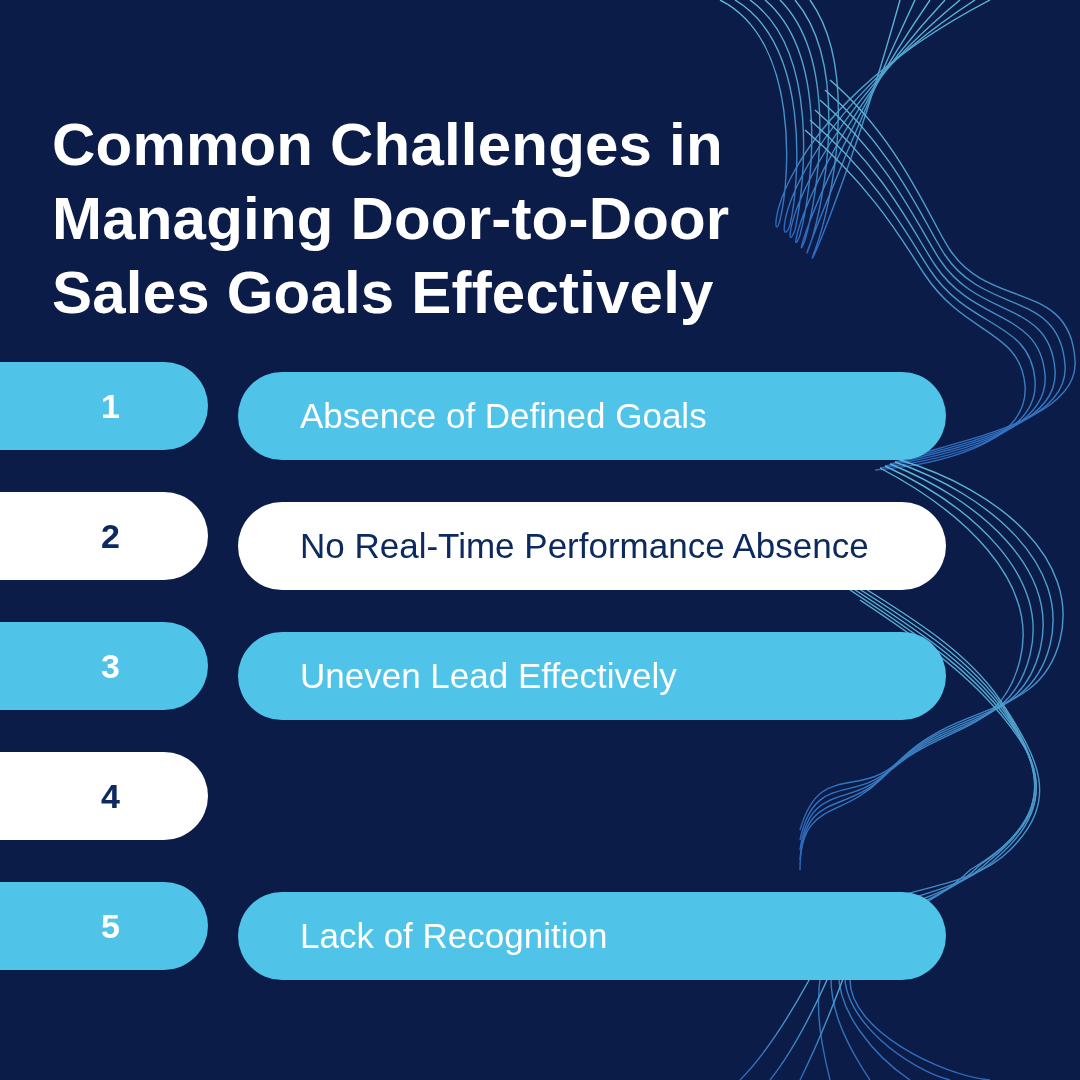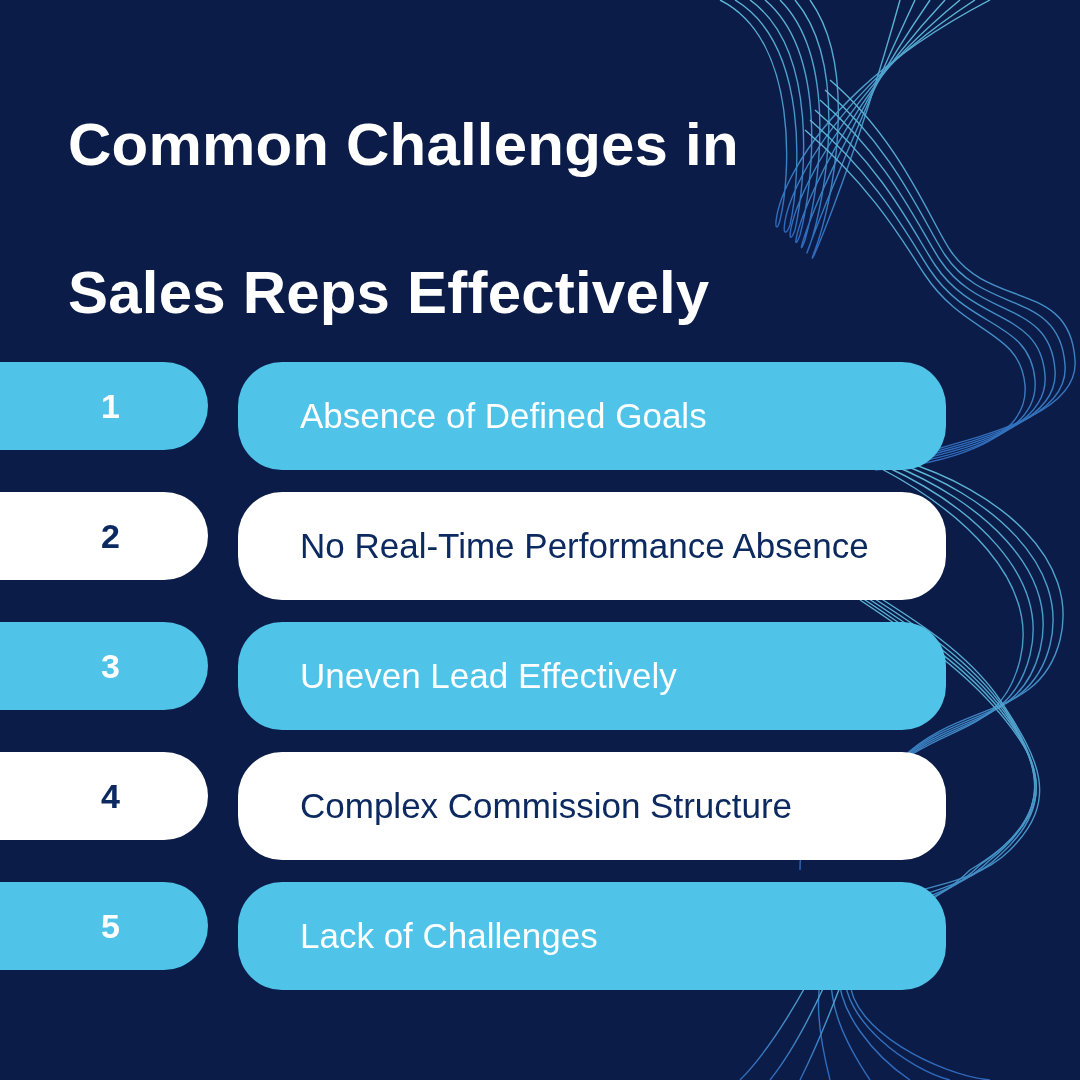--- a/index.html
+++ b/index.html
@@ -1,22 +1,22 @@
 <!DOCTYPE html>
 <html><head>
 <meta charset="utf-8">
 <style>
   html,body{margin:0;padding:0;}
   body{width:1080px;height:1080px;overflow:hidden;background:#0c1c48;position:relative;font-family:"Liberation Sans",sans-serif;}
   .wave{position:absolute;left:0;top:0;width:1080px;height:1080px;pointer-events:none;}
   .wave.back{z-index:1;}
-  .title{position:absolute;left:68px;top:108px;z-index:4;color:#fff;font-weight:bold;font-size:60px;line-height:74px;margin:0;letter-spacing:0.2px;}
+  .title{position:absolute;left:52px;top:108px;z-index:4;color:#fff;font-weight:bold;font-size:60px;line-height:74px;margin:0;letter-spacing:0.2px;}
   .row{position:absolute;left:0;width:1080px;height:88px;}
   .num{position:absolute;left:0;top:0;width:208px;height:88px;border-radius:0 44px 44px 0;display:flex;align-items:center;justify-content:flex-end;padding-right:88px;box-sizing:border-box;font-weight:bold;font-size:34px;}
-  .lbl{position:absolute;left:238px;top:0;width:708px;height:108px;border-radius:44px;display:flex;align-items:center;padding-left:62px;box-sizing:border-box;font-size:35px;white-space:nowrap;}
+  .lbl{position:absolute;left:238px;top:10px;width:708px;height:88px;border-radius:44px;display:flex;align-items:center;padding-left:62px;box-sizing:border-box;font-size:35px;white-space:nowrap;}
   .cyan .num,.cyan .lbl{background:#4fc3e8;color:#fff;}
   .white .num,.white .lbl{background:#fff;color:#0c2a60;}
   .r1{top:362px;z-index:2;}
   .r2{top:492px;z-index:4;}
   .r3{top:622px;z-index:4;}
   .r4{top:752px;z-index:4;}
   .r5{top:882px;z-index:4;}
 </style>
 </head>
 <body>
@@ -54,40 +54,39 @@
     <path d="M850 590 C910 630 975 670 1015 730 C1055 790 1030 830 980 865 C930 915 855 910 845 970 C840 1020 910 1070 950 1080"></path>
     <path d="M860 600 C920 640 980 680 1020 740 C1060 800 1020 840 970 870 C920 920 850 920 850 980 C850 1030 940 1075 990 1080"></path>
     <path d="M830 940 C800 1000 770 1050 740 1080"></path>
     <path d="M840 950 C815 1010 790 1055 770 1080"></path>
     <path d="M850 960 C830 1015 810 1060 800 1080"></path>
   </g>
 </svg>
 
 <h1 class="title">
   <span>Common Challenges in</span><br>
-  <br>
-  <span>Sales Reps Effectively</span>
+  <span>Managing Door-to-Door</span><br>
+  <span>Sales Goals Effectively</span>
 </h1>
 
 <div class="row r1 cyan">
   <div class="num">1</div>
   <div class="lbl">Absence of Defined Goals</div>
 </div>
 
 <div class="row r2 white">
   <div class="num">2</div>
   <div class="lbl">No Real-Time Performance Absence</div>
 </div>
 
 <div class="row r3 cyan">
   <div class="num">3</div>
   <div class="lbl">Uneven Lead Effectively</div>
 </div>
 
 <div class="row r4 white">
   <div class="num">4</div>
-  <div class="lbl">Complex Commission Structure</div>
 </div>
 
 <div class="row r5 cyan">
   <div class="num">5</div>
-  <div class="lbl">Lack of Challenges</div>
+  <div class="lbl">Lack of Recognition</div>
 </div>
 
 </body></html>

